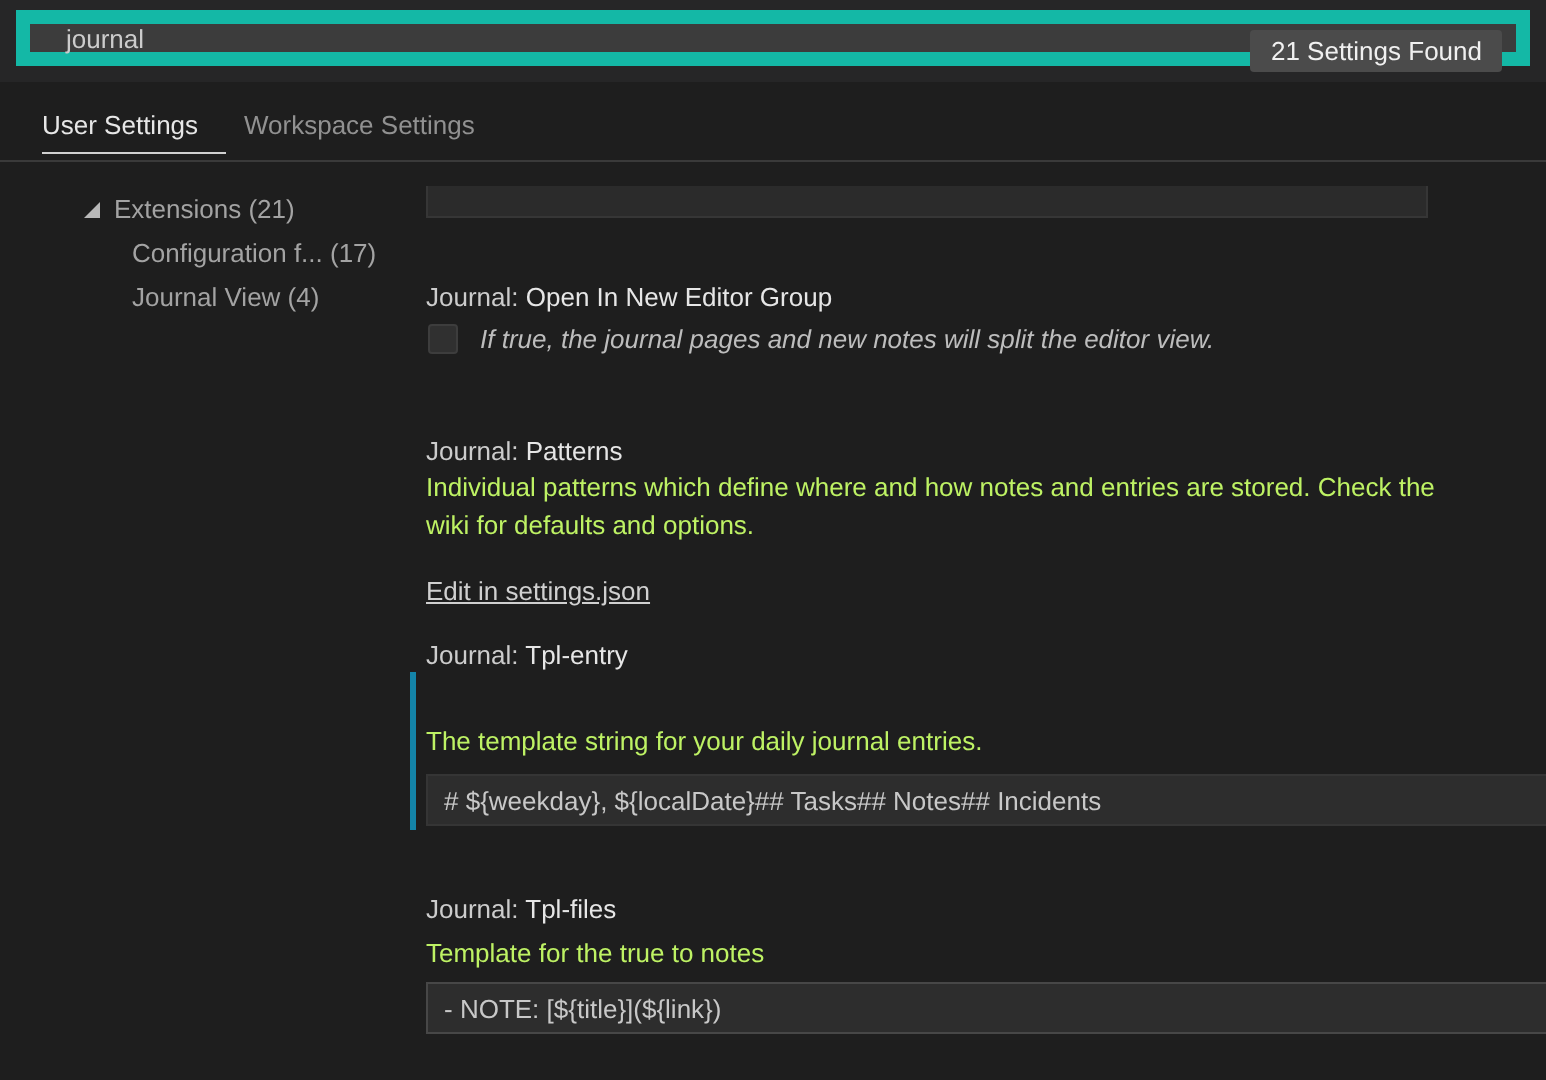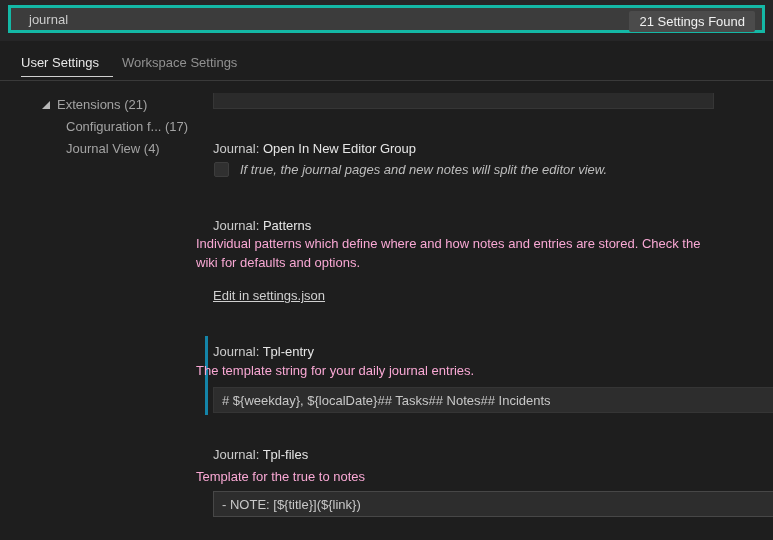--- a/index.html
+++ b/index.html
@@ -14,21 +14,21 @@
     overflow: hidden;
   }
   
   .header-band {
     position: absolute; left: 0; top: 0; width: 773px; height: 41px;
     background: #262627;
   }
   .search-box {
     position: absolute; left: 8px; top: 5px; width: 757px; height: 28px;
     background: #3c3c3c;
-    border: 3px solid #14b8a6;
+    border: 7px solid #14b8a6;
     display: flex; align-items: center;
   }
   .search-value {
     padding-left: 18px;
     color: #cccccc;
     flex: 1 1 auto;
     white-space: nowrap; overflow: hidden;
   }
   .results-badge {
     position: absolute; right: 7px; top: 3px;
@@ -70,22 +70,22 @@
     position: absolute; left: 213px; top: 93px; width: 501px; height: 16px;
     background: #2b2b2b;
     border: 1px solid #363636; border-top: none;
   }
   .setting-title {
     position: absolute; left: 213px;
     color: #cccccc; white-space: nowrap;
   }
   .setting-title b { color: #e6e6e6; font-weight: 400; }
   .setting-desc {
-    position: absolute; left: 196px;
-    color: #f9a8d4; line-height: 19px; max-width: 525px;
+    position: absolute; left: 213px;
+    color: #bef264; line-height: 19px; max-width: 525px;
   }
   .checkbox {
     position: absolute; left: 214px; top: 162px;
     width: 15px; height: 15px;
     background: #303030;
     border: 1px solid #3d3d3d;
     border-radius: 2px;
     cursor: pointer;
   }
   .checkbox-desc {
@@ -152,21 +152,21 @@
   <div class="checkbox"></div>
   <div class="checkbox-desc">If true, the journal pages and new notes will split the editor view.</div>
 
   <div class="setting-title" style="top:218px;">
     <span>Journal: </span><b>Patterns</b>
   </div>
   <div class="setting-desc" style="top:234px;">Individual patterns which define where and how notes and entries are stored. Check the wiki for defaults and options.</div>
   <div class="json-link">Edit in settings.json</div>
 
   <div class="modified-bar"></div>
-  <div class="setting-title" style="top:344px;">
+  <div class="setting-title" style="top:320px;">
     <span>Journal: </span><b>Tpl-entry</b>
   </div>
   <div class="setting-desc" style="top:361px;">The template string for your daily journal entries.</div>
   <input class="setting-input input-tpl-entry" type="text" value="# ${weekday}, ${localDate}## Tasks## Notes## Incidents" style="">
 
   <div class="setting-title" style="top:447px;">
     <span>Journal: </span><b>Tpl-files</b>
   </div>
   <div class="setting-desc" style="top:467px;">Template for the true to notes</div>
   <input class="setting-input input-tpl-files" type="text" value="- NOTE: [${title}](${link})" style="">

